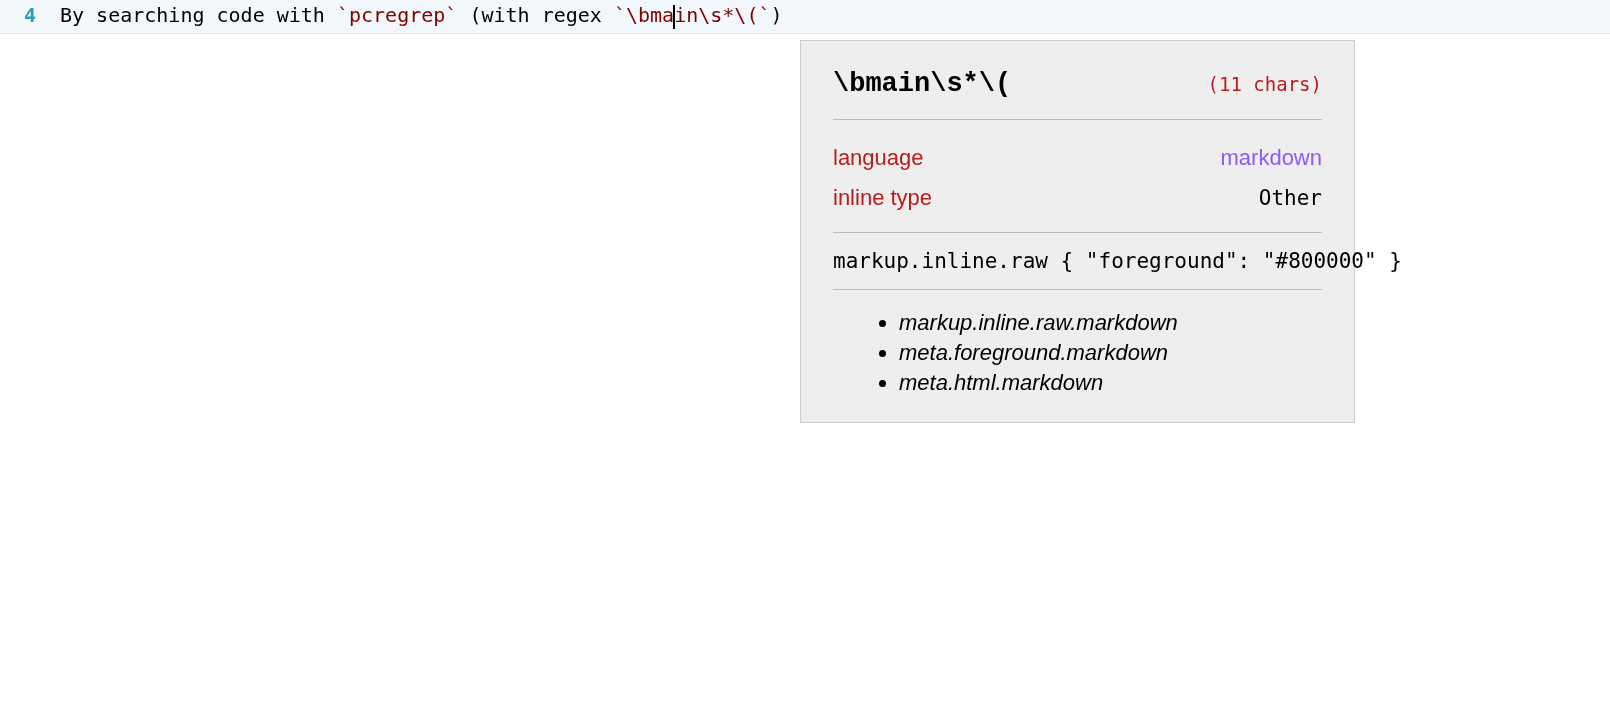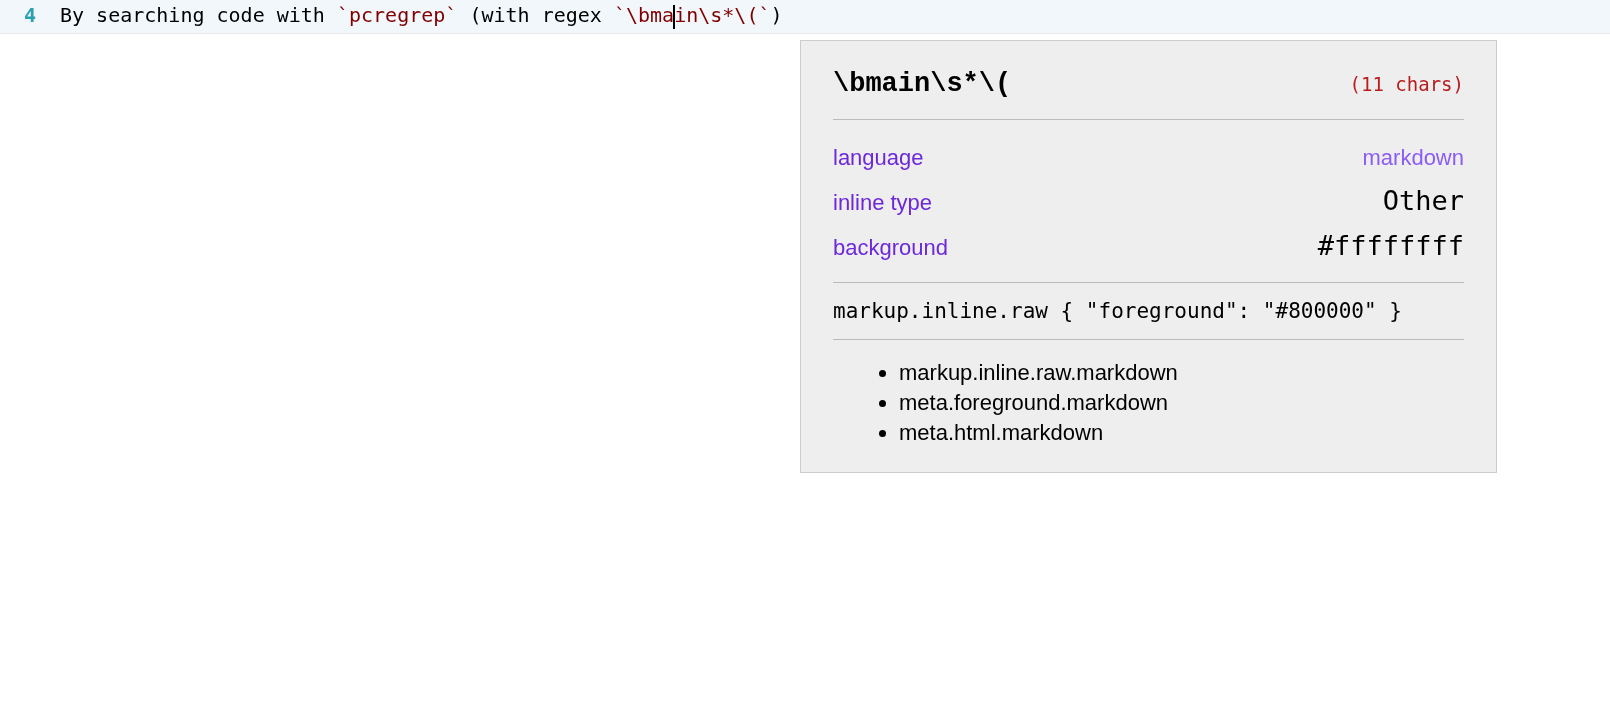--- a/index.html
+++ b/index.html
@@ -53,21 +53,21 @@
       vertical-align: text-bottom;
       margin-left: -1px;
       margin-right: -1px;
       position: relative;
       top: 2px;
     }
     .tooltip-panel {
       position: absolute;
       left: 800px;
       top: 40px;
-      width: 697px;
+      width: 555px;
       background: #eeeeee;
       border: 1px solid #cccccc;
       padding: 28px 32px 24px 32px;
     }
     .tooltip-header {
       display: flex;
       justify-content: space-between;
       align-items: baseline;
       padding-bottom: 20px;
       border-bottom: 1px solid #bbbbbb;
@@ -89,42 +89,43 @@
       border-bottom: 1px solid #bbbbbb;
     }
     .prop-row {
       display: flex;
       justify-content: space-between;
       align-items: baseline;
       padding: 7px 0;
     }
     .prop-label {
       font-size: 22px;
-      color: #6d28d9;
+      color: #b91c1c;
     }
     .prop-value-plain {
       font-size: 22px;
       color: #8b5cf6;
     }
     .prop-value-mono {
       font-family: "Menlo", "Consolas", monospace;
-      font-size: 27px;
+      font-size: 21px;
       color: #000000;
     }
     .tooltip-rule {
       padding: 16px 0;
       border-bottom: 1px solid #bbbbbb;
       font-family: "Menlo", "Consolas", monospace;
       font-size: 21px;
       color: #000000;
       white-space: pre;
     }
     .tooltip-scopes {
       padding-top: 18px;
       padding-left: 44px;
+      font-style: italic;
     }
     .tooltip-scopes ul {
       list-style: disc;
       padding-left: 22px;
     }
     .tooltip-scopes li {
       font-size: 22px;
       color: #000000;
       padding: 2px 0;
     }
@@ -144,24 +145,20 @@
   </div>
   <div class="tooltip-props" id="tooltip-props">
   <div class="prop-row">
         <div class="prop-label">language</div>
         <div class="prop-value-plain">markdown</div>
       </div>
       <div class="prop-row">
         <div class="prop-label">inline type</div>
         <div class="prop-value-mono">Other</div>
       </div>
-      <div class="prop-row">
-        <div class="prop-label">background</div>
-        <div class="prop-value-mono">#ffffffff</div>
-      </div>
     </div>
   <div class="tooltip-rule">markup.inline.raw { "foreground": "#800000" }</div>
   <div class="tooltip-scopes">
     <ul id="scope-list">
         <li>markup.inline.raw.markdown</li>
         <li>meta.foreground.markdown</li>
         <li>meta.html.markdown</li>
       </ul>
   </div>
 </div>

